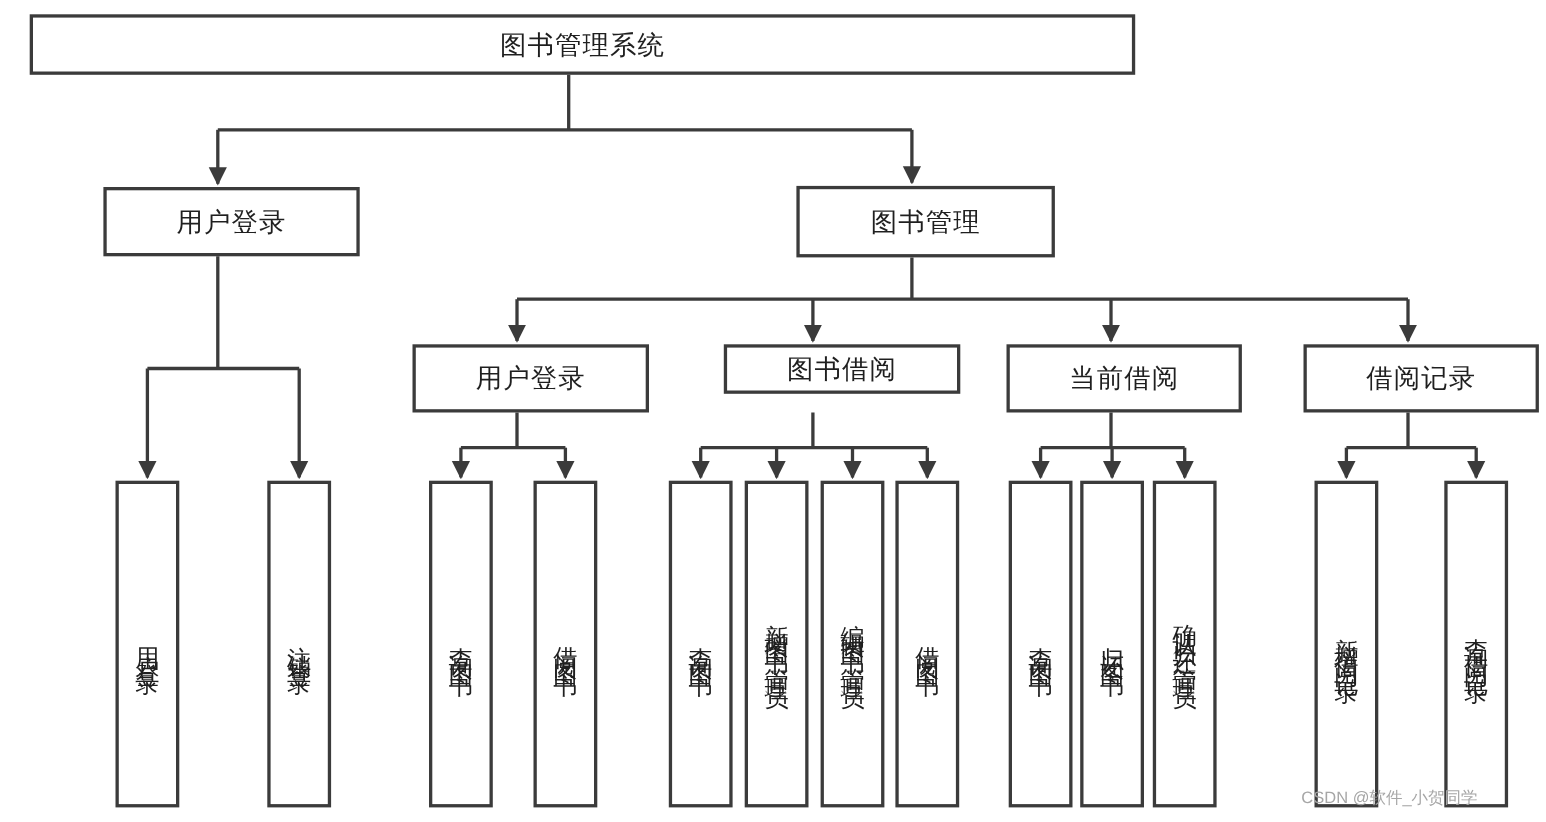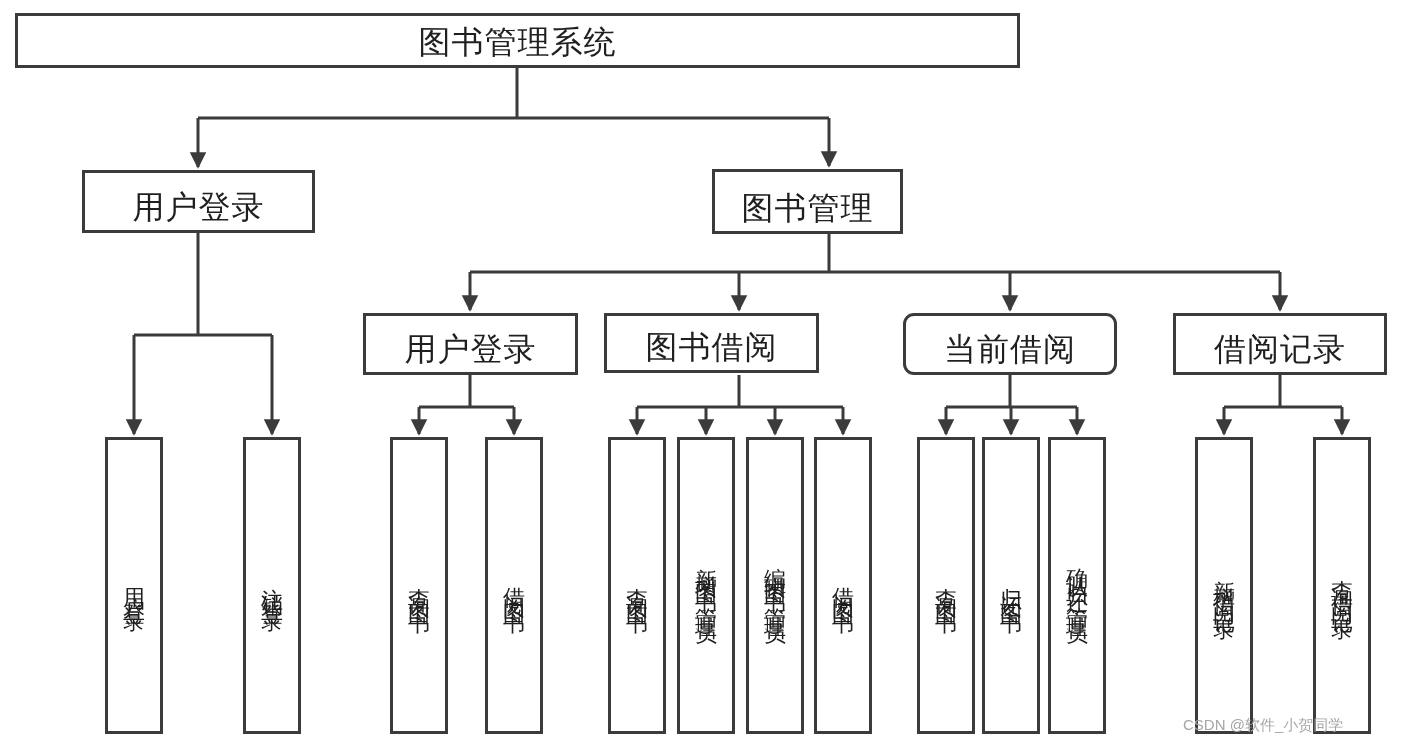--- a/index.html
+++ b/index.html
@@ -13,22 +13,22 @@
     position:relative;
     width:1405px;height:747px;
     background:#ffffff;
     font-family:"Liberation Sans","DejaVu Sans",sans-serif;
     overflow:hidden;
   }
   #wires{position:absolute;left:0;top:0;z-index:2;pointer-events:none;}
   .hbox{
     position:absolute;box-sizing:border-box;z-index:1;
     border:3px solid var(--line);background:var(--boxbg);
-    display:flex;align-items:flex-end;justify-content:center;
-    color:var(--text);font-size:32px;letter-spacing:1px;white-space:nowrap;
+    display:flex;align-items:center;justify-content:center;
+    color:var(--text);font-size:24px;letter-spacing:1px;white-space:nowrap;margin-left:12px;
   }
   .vbox{
     position:absolute;box-sizing:border-box;z-index:1;
     border:3px solid var(--line);background:var(--boxbg);
     display:flex;align-items:center;justify-content:center;
     color:var(--text);
   }
   .vtext{
     writing-mode:vertical-rl;
     font-size:22px;letter-spacing:8px;line-height:1;
@@ -76,31 +76,31 @@
     </g>
   </svg>
 
   <div class="hbox" style="left:15px;top:13px;width:1005px;height:55px;">
     <span>图书管理系统</span>
   </div>
 
   <div class="hbox" style="left:82px;top:170px;width:233px;height:63px;">
     <span>用户登录</span>
   </div>
-  <div class="hbox" style="left:712px;top:169px;width:191px;height:65px;">
+  <div class="hbox" style="left:712px;top:169px;width:235px;height:65px;">
     <span>图书管理</span>
   </div>
 
   <div class="hbox" style="left:363px;top:313px;width:215px;height:62px;">
     <span>用户登录</span>
   </div>
-  <div class="hbox" style="left:604px;top:313px;width:215px;height:60px;">
+  <div class="hbox" style="left:646px;top:313px;width:215px;height:45px;">
     <span>图书借阅</span>
   </div>
-  <div class="hbox" style="left:903px;top:313px;width:214px;height:62px;border-radius:11px;">
+  <div class="hbox" style="left:903px;top:313px;width:214px;height:62px;">
     <span>当前借阅</span>
   </div>
   <div class="hbox" style="left:1173px;top:313px;width:214px;height:62px;">
     <span>借阅记录</span>
   </div>
 
   <div class="vbox" style="left:105px;top:437px;width:58px;height:297px;">
     <span class="vtext">用户登录</span>
   </div>
   <div class="vbox" style="left:243px;top:437px;width:58px;height:297px;">

